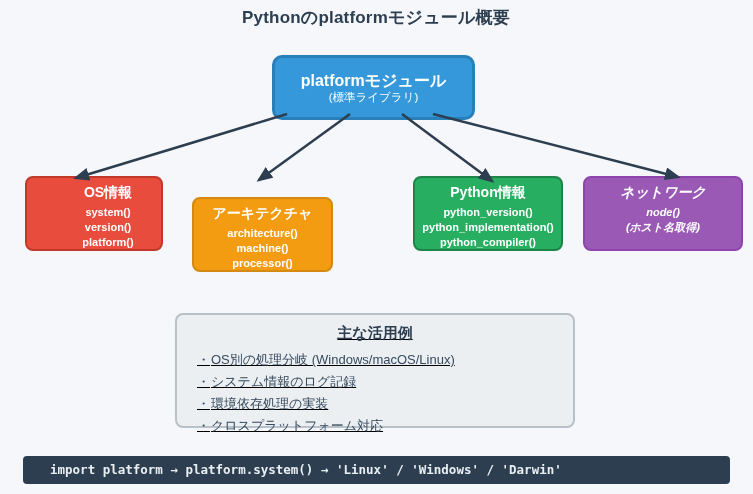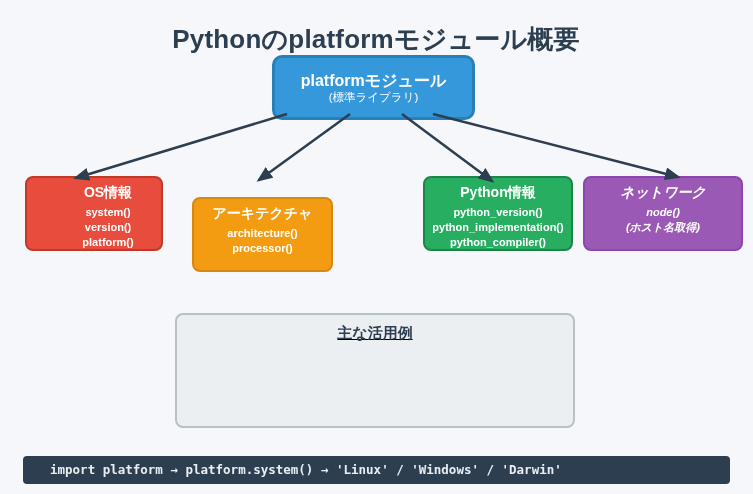--- a/index.html
+++ b/index.html
@@ -5,22 +5,22 @@
   html,body{margin:0;padding:0;}
   body{
     width:753px;height:494px;
     background:#f5f7fa;
     font-family:"Liberation Sans","DejaVu Sans",sans-serif;
     position:relative;overflow:hidden;
   }
   .canvas{position:absolute;inset:0;width:753px;height:494px;}
 
   .page-title{
-    position:absolute;top:22px;left:0;width:752px;
-    text-align:center;font-size:26px;font-weight:bold;color:#2c3e50;
+    position:absolute;top:6px;left:0;width:752px;
+    text-align:center;font-size:17px;font-weight:bold;color:#2c3e50;
     letter-spacing:.2px;
   }
 
   
   .root-node{
     position:absolute;left:272px;top:55px;width:203px;height:65px;
     box-sizing:border-box;border:3px solid #2980b9;border-radius:10px;
     background:#3498db;color:#fff;
     display:flex;flex-direction:column;align-items:center;justify-content:center;
   }
@@ -28,21 +28,21 @@
   .root-node .node-sub{font-size:11.5px;line-height:15px;}
 
   
   .branch{
     position:absolute;top:176px;height:75px;box-sizing:border-box;
     border:2.5px solid;border-radius:8px;color:#fff;text-align:center;
     padding-top:6px;
   }
   .b0{left:25px;width:138px;}
   .b1{left:192px;width:141px;}
-  .b2{left:423px;width:150px;}
+  .b2{left:413px;width:150px;}
   .b3{left:583px;width:160px;font-style:italic;}
   .branch-title{font-size:14px;font-weight:bold;line-height:17px;margin-bottom:4px;}
   .branch-item{font-size:11px;font-weight:bold;line-height:15px;}
 
   
   svg.arrows{position:absolute;inset:0;width:753px;height:494px;pointer-events:none;}
 
   
   .usecases{
     position:absolute;left:175px;top:313px;width:400px;height:115px;
@@ -79,20 +79,21 @@
   <div class="branch b0" style="background: rgb(231, 76, 60); border-color: rgb(192, 57, 43); padding-left: 28px;">
     <div class="branch-title">OS情報</div>
     <div class="branch-item">system()</div>
     <div class="branch-item">version()</div>
     <div class="branch-item">platform()</div>
   </div>
 
   <div class="branch b1" style="background: rgb(243, 156, 18); border-color: rgb(214, 137, 16); margin-top: 21px;">
     <div class="branch-title">アーキテクチャ</div>
     <div class="branch-item">architecture()</div>
+    <div class="branch-item">machine()</div>
     <div class="branch-item">processor()</div>
   </div>
 
   <div class="branch b2" style="background: rgb(39, 174, 96); border-color: rgb(30, 132, 73);">
     <div class="branch-title">Python情報</div>
     <div class="branch-item">python_version()</div>
     <div class="branch-item">python_implementation()</div>
     <div class="branch-item">python_compiler()</div>
   </div>
 
@@ -109,19 +110,25 @@
       </marker>
     </defs>
     <line class="arrow-line" x1="287" y1="114" x2="76" y2="178" stroke="#2c3e50" stroke-width="2.5" marker-end="url(#ah)"></line>
     <line class="arrow-line" x1="350" y1="114" x2="259" y2="180" stroke="#2c3e50" stroke-width="2.5" marker-end="url(#ah)"></line>
     <line class="arrow-line" x1="402" y1="114" x2="492" y2="181" stroke="#2c3e50" stroke-width="2.5" marker-end="url(#ah)"></line>
     <line class="arrow-line" x1="433" y1="114" x2="678" y2="177" stroke="#2c3e50" stroke-width="2.5" marker-end="url(#ah)"></line>
   </svg>
 
   <div class="usecases" style="background: rgb(236, 239, 241); border-color: rgb(184, 192, 200);">
     <div class="usecases-title">主な活用例</div>
+    <div class="usecase-list">
+      <div class="usecase-item"><span class="bullet">・</span><span>OS別の処理分岐 (Windows/macOS/Linux)</span></div>
+      <div class="usecase-item"><span class="bullet">・</span><span>システム情報のログ記録</span></div>
+      <div class="usecase-item"><span class="bullet">・</span><span>環境依存処理の実装</span></div>
+      <div class="usecase-item"><span class="bullet">・</span><span>クロスプラットフォーム対応</span></div>
+    </div>
   </div>
 
   <div class="codebar" style="background: rgb(44, 62, 80); color: rgb(232, 238, 242);">
     <span>import platform → platform.system() → 'Linux' / 'Windows' / 'Darwin'</span>
   </div>
 
 </div>
 
 </body></html>

